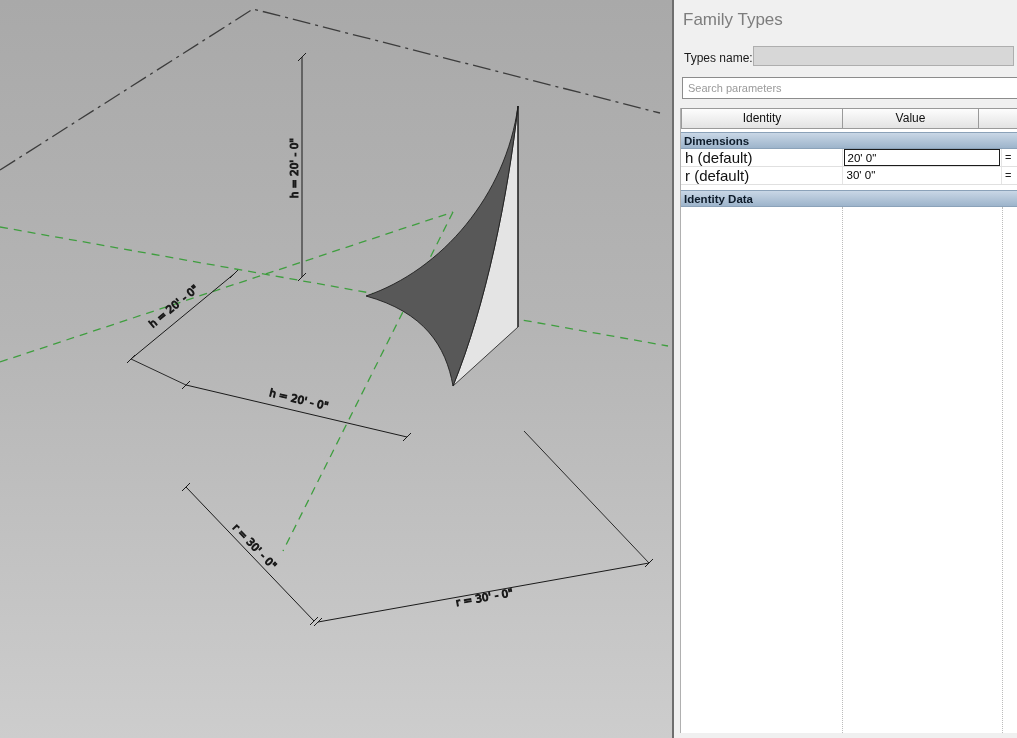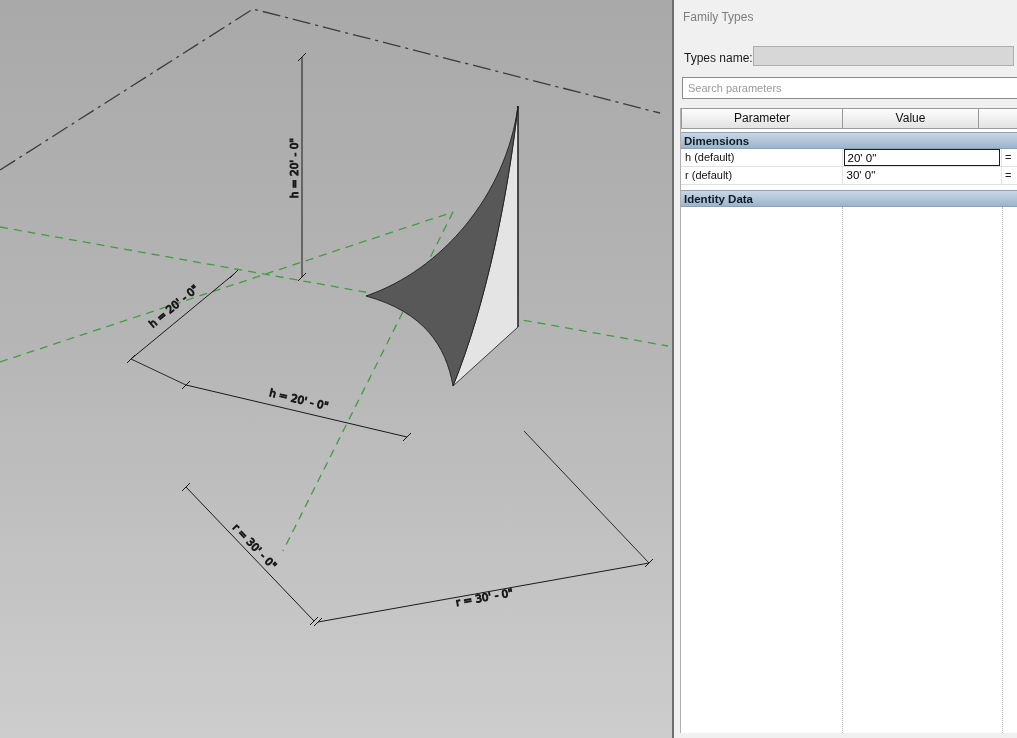--- a/index.html
+++ b/index.html
@@ -14,21 +14,21 @@
   }
   .viewport svg { display:block; width:672px; height:738px; }
   .dim-text { font-family:"DejaVu Sans",sans-serif; font-size:10.5px; fill:#141414; }
 
   
   .dialog {
     position:absolute; left:672px; top:0; width:345px; height:738px;
     background:#f0f0f0; border-left:2px solid #6e6e6e; overflow:hidden;
   }
   .dialog-title {
-    position:absolute; top:10px; left:9px; font-size:12px; color:#7d7d7d;
+    position:absolute; top:10px; left:9px; font-size:17px; color:#7d7d7d;
   }
   .type-name-label { position:absolute; top:51px; left:10px; font-size:12px; color:#1a1a1a; }
   .type-name-combo {
     position:absolute; top:46px; left:79px; width:261px; height:20px;
     background:#d7d7d7; border:1px solid #aeaeae;
   }
   .search-box {
     position:absolute; top:77px; left:8px; width:340px; height:22px;
     border:1px solid #8c8c8c; background:#ffffff; font-size:11px; color:#333;
     padding-left:5px; outline:none; font-family:"Liberation Sans",sans-serif;
@@ -52,21 +52,21 @@
   .th-formula { width:40px; }
   .head-gap { height:3px; flex:0 0 3px; background:#ffffff; }
 
   .section-header {
     height:17px; flex:0 0 17px; line-height:17px; padding-left:3px;
     font-size:11.5px; font-weight:bold; color:#0d1b2a;
     background:linear-gradient(180deg,#c9d7e6,#9db4cb);
     border-top:1px solid #8ba2b9; border-bottom:1px solid #8ba2b9;
   }
   .param-row { display:flex; height:18px; flex:0 0 18px; background:#fff; border-bottom:1px solid #e0e0e0; }
-  .cell-param { width:162px; font-size:11px; color:#111; padding-left:4px; line-height:17px; border-right:1px solid #e4e4e4; }
+  .cell-param { width:162px; font-size:15px; color:#111; padding-left:4px; line-height:17px; border-right:1px solid #e4e4e4; }
   .cell-value { width:160px; position:relative; border-right:1px solid #e4e4e4; }
   .value-box {
     position:absolute; left:1px; top:0px; right:1px; height:17px;
     background:#fff; font-size:11.5px; line-height:16px; padding-left:3px; color:#000;
   }
   .value-box.focused { border:1px solid #1c1c1c; }
   .cell-formula { width:40px; font-size:11px; line-height:17px; padding-left:3px; color:#222; }
   .group-gap { height:5px; flex:0 0 5px; background:#ffffff; }
 
   .table-empty { flex:1 1 auto; position:relative; background:#ffffff; }
@@ -141,21 +141,21 @@
   <div class="dialog">
     <div class="dialog-title">Family Types</div>
 
     <span class="type-name-label">Types name:</span>
     <div class="type-name-combo"></div>
 
     <input class="search-box" type="text" placeholder="Search parameters" style="">
 
     <div class="ft-table">
       <div class="thead">
-        <div class="th th-param">Parameter</div>
+        <div class="th th-param">Identity</div>
         <div class="th th-value">Value</div>
         <div class="th th-formula"></div>
       </div>
       <div class="head-gap"></div>
 
       <div class="section-header">Dimensions</div>
 
       <div class="param-row">
         <div class="cell-param">h (default)</div>
         <div class="cell-value">

